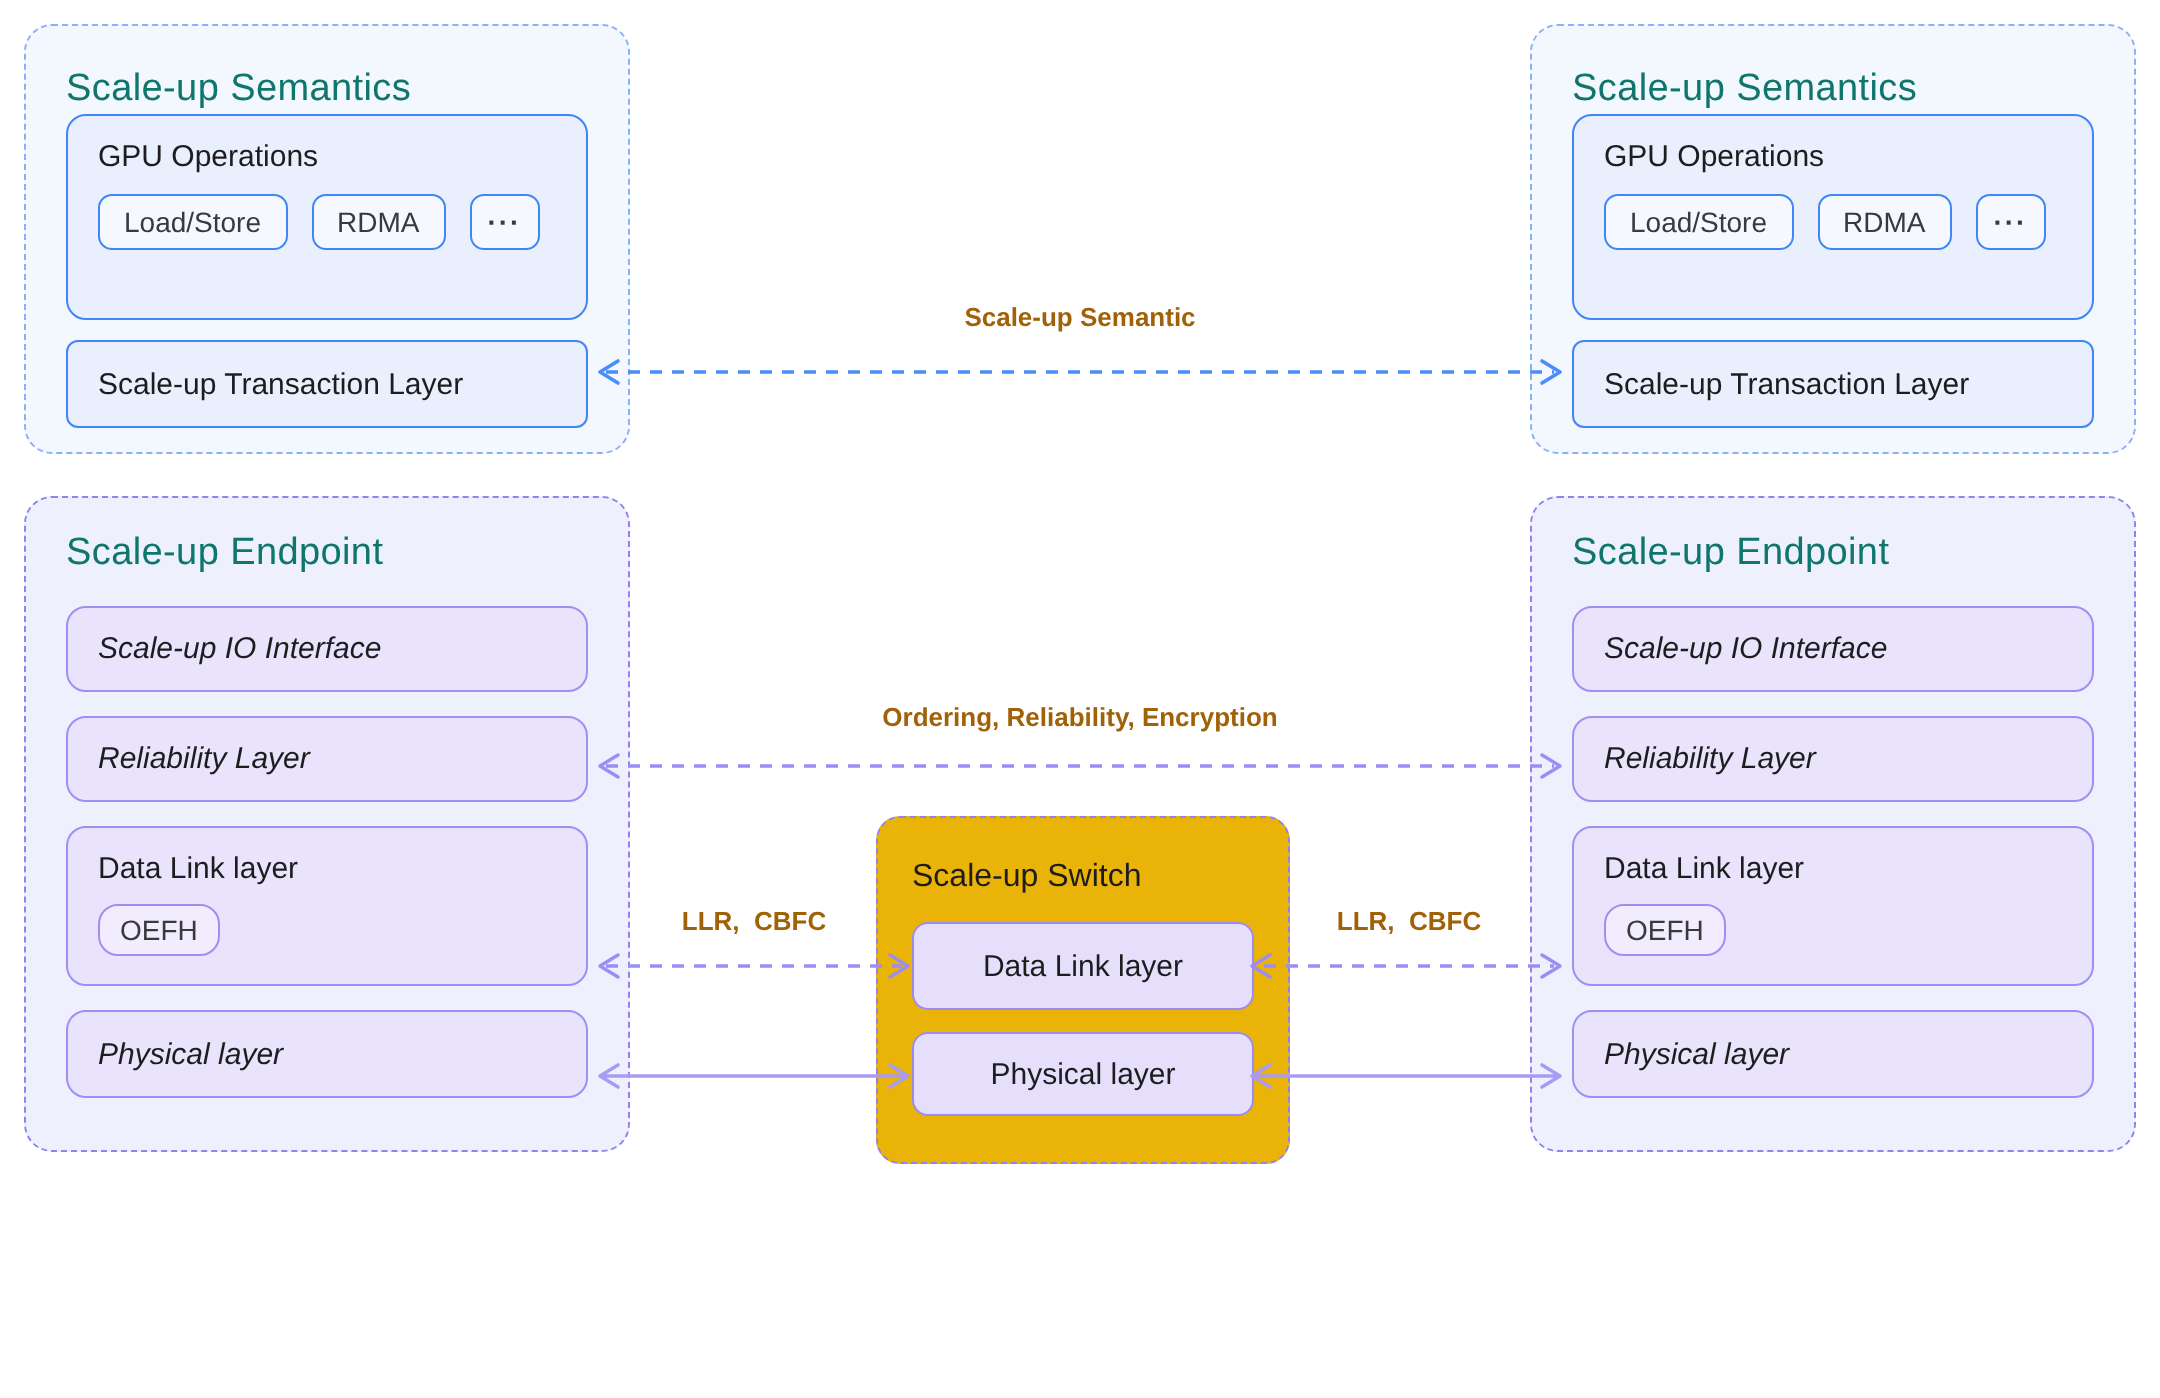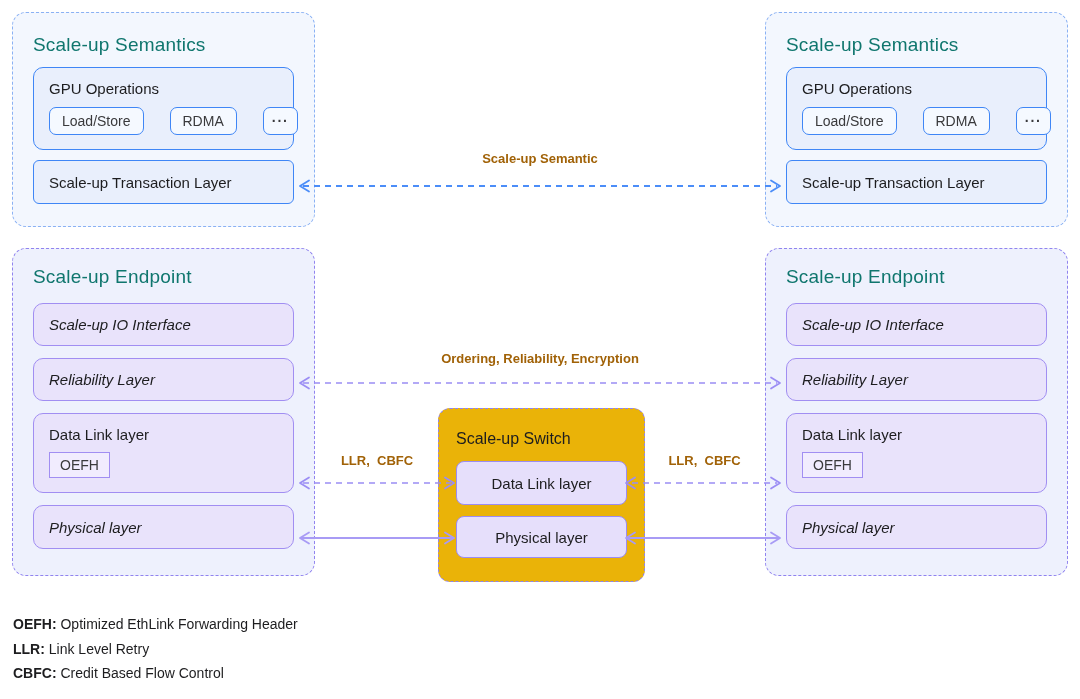--- a/index.html
+++ b/index.html
@@ -9,26 +9,26 @@
   }
   
   .sem-box{
     position:absolute;top:12px;width:303px;height:215px;box-sizing:border-box;
     background:#f3f7fe;border:1.5px dashed #8ab1f4;border-radius:14px;
     padding:20px 20px 0 20px;
   }
   .sem-box.left{left:12px;} .sem-box.right{left:765px;}
   .box-title{font-size:19px;font-weight:500;line-height:24px;letter-spacing:.2px;color:#0f766e;}
   .gpu-box{
-    margin-top:10px;box-sizing:border-box;height:83px;
+    margin-top:0;box-sizing:border-box;height:103px;
     background:#e9effc;border:1.5px solid #3f86f6;border-radius:10px;
     padding:12px 15px 0 15px;
   }
   .gpu-label{font-size:15px;line-height:18px;}
-  .chip-row{margin-top:9px;display:flex;gap:26px;align-items:center;}
+  .chip-row{margin-top:9px;display:flex;gap:12px;align-items:center;}
   .chip{
     box-sizing:border-box;height:28px;display:inline-flex;align-items:center;justify-content:center;
     background:#f5f9ff;border:1.5px solid #3f86f6;border-radius:7px;
     padding:0 12px;font-size:14px;color:#3a3a3c;white-space:pre;
   }
   .chip.ellipsis{padding:0 8px;font-weight:700;letter-spacing:1px;}
   .blue-layer{
     margin-top:10px;box-sizing:border-box;height:44px;
     background:#e9effc;border:1.5px solid #3f86f6;border-radius:6px;
     display:flex;align-items:center;padding-left:15px;font-size:15px;
@@ -45,21 +45,21 @@
     font-size:15px;
   }
   .p-layer.simple{height:43px;display:flex;align-items:center;padding-left:15px;font-style:italic;}
   .ep-box .p-layer.io{margin-top:14px;}
   .ep-box .p-layer.rel{margin-top:12px;}
   .ep-box .p-layer.dl{margin-top:12px;height:80px;padding:12px 15px 0 15px;}
   .ep-box .p-layer.phy{margin-top:12px;height:44px;}
   .dl-label{font-size:15px;line-height:18px;}
   .oefh-chip{
     margin-top:8px;display:inline-flex;align-items:center;box-sizing:border-box;height:26px;
-    background:#f1ecfe;border:1.5px solid #a18ef2;border-radius:0;
+    background:#f1ecfe;border:1.5px solid #a18ef2;border-radius:10px;
     padding:0 10px;font-size:14px;color:#3a3a3c;
   }
   
   .sw-box{
     position:absolute;left:438px;top:408px;width:207px;height:174px;box-sizing:border-box;
     background:#eab308;border:1.5px dashed #9083ef;border-radius:12px;
     padding:20px 17px 0 17px;
   }
   .sw-title{font-size:16px;font-weight:500;line-height:20px;}
   .sw-layer{
@@ -178,19 +178,14 @@
       <polyline points="635,532.5 626,538 635,543.5" stroke-linecap="round" stroke-linejoin="round"></polyline>
       <polyline points="771,532.5 780,538 771,543.5" stroke-linecap="round" stroke-linejoin="round"></polyline>
     </g>
   </svg>
 
   <div class="arrow-label lbl-semantic">Scale-up Semantic</div>
   <div class="arrow-label lbl-ordering">Ordering, Reliability, Encryption</div>
   <div class="arrow-label lbl-llr-left">LLR,  CBFC</div>
   <div class="arrow-label lbl-llr-right">LLR,  CBFC</div>
 
-  <div class="legend">
-    <div class="legend-item"><span class="legend-term">OEFH:</span> <span>Optimized EthLink Forwarding Header</span></div>
-    <div class="legend-item"><span class="legend-term">LLR:</span> <span>Link Level Retry</span></div>
-    <div class="legend-item"><span class="legend-term">CBFC:</span> <span>Credit Based Flow Control</span></div>
-  </div>
 
 </div>
 
 </body></html>

